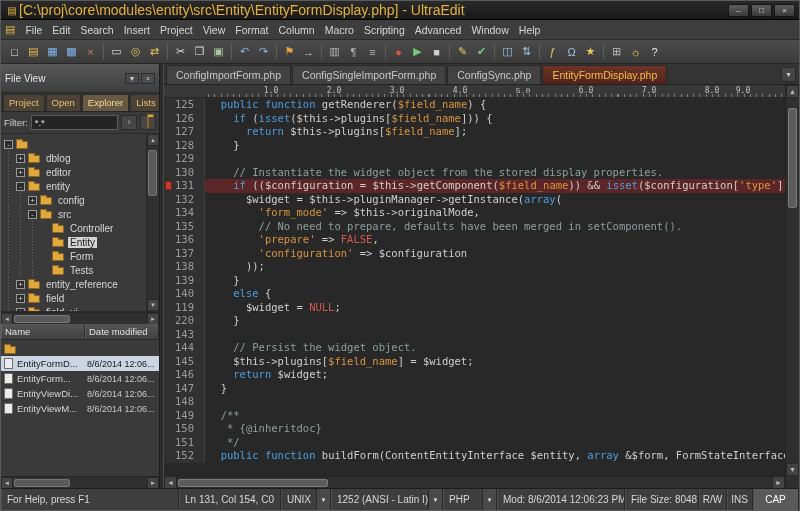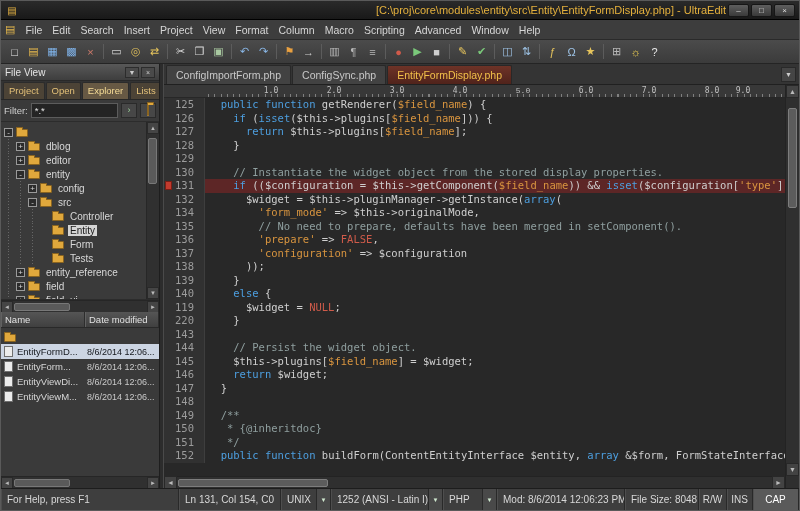--- a/index.html
+++ b/index.html
@@ -3,40 +3,40 @@
 <meta charset="utf-8">
 <style>
   *{margin:0;padding:0;box-sizing:border-box}
   html,body{width:800px;height:511px;overflow:hidden;background:#111}
   body{font-family:"Liberation Sans",sans-serif}
   .window{position:relative;width:800px;height:511px;background:#2f2f2f;border:1px solid #5a5a5a;display:flex;flex-direction:column;overflow:hidden}
 
   
   .titlebar{height:19px;flex:0 0 19px;background:linear-gradient(#2a2a2a,#191919);display:flex;align-items:center;padding:0 4px;border-bottom:1px solid #000}
   .app-icon{width:14px;color:#e3b042;font-size:10px;text-align:center}
-  .title-text{flex:1;text-align:right;color:#e5b13d;font-size:11px;white-space:nowrap;overflow:hidden}
+  .title-text{flex:1;text-align:left;color:#e5b13d;font-size:14px;white-space:nowrap;overflow:hidden}
   .win-btn{width:21px;height:13px;margin-left:2px;background:linear-gradient(#5e5e5e,#3a3a3a);border:1px solid #161616;color:#ddd;font-size:8px;line-height:11px;text-align:center;border-radius:2px}
 
   
   .menubar{height:20px;flex:0 0 20px;background:#3d3d3d;display:flex;align-items:center;padding:0 4px;border-bottom:1px solid #2a2a2a}
   .menu-doc-icon{color:#e0b44c;font-size:11px;margin-right:5px}
   .menu-item{color:#d6d6d6;font-size:10.5px;padding:2px 5px;white-space:nowrap}
 
   
   .toolbar{height:24px;flex:0 0 24px;background:linear-gradient(#4b4b4b,#3b3b3b);display:flex;align-items:center;padding:0 4px;border-bottom:1px solid #242424}
   .tb-icon{width:19px;height:19px;display:flex;align-items:center;justify-content:center;font-size:11px;border-radius:2px}
   .tb-sep{width:1px;height:15px;background:#292929;border-right:1px solid #5c5c5c;margin:0 3px}
 
   
   .main{flex:1;display:flex;min-height:0}
   .splitter{flex:0 0 5px;background:#2c2c2c;border-left:1px solid #1e1e1e;border-right:1px solid #4a4a4a}
 
   
   .sidebar{flex:0 0 158px;width:158px;background:#3a3a3a;display:flex;flex-direction:column;min-height:0}
-  .sb-header{height:16px;flex:0 0 16px;background:linear-gradient(#585858,#3e3e3e);display:flex;align-items:center;padding:8px 4px;border-bottom:1px solid #292929}
+  .sb-header{height:16px;flex:0 0 16px;background:linear-gradient(#585858,#3e3e3e);display:flex;align-items:center;padding:14px 4px;border-bottom:1px solid #292929}
   .sb-title{flex:1;font-size:10px;color:#e4e4e4}
   .sb-hbtn{width:14px;height:11px;font-size:7px;color:#ccc;text-align:center;line-height:10px;background:#4a4a4a;border:1px solid #2c2c2c;margin-left:2px}
   .sb-tabs{height:19px;flex:0 0 19px;display:flex;align-items:flex-end;background:#333;padding:2px 2px 0;border-bottom:1px solid #262626;gap:1px}
   .sb-tab{padding:2px 5px 3px;font-size:9.5px;color:#e3c078;background:#4c4336;border:1px solid #2b2b2b;border-bottom:none;border-radius:2px 2px 0 0;white-space:nowrap}
   .sb-tab.active{background:#675944;color:#f6dc96}
   .filter-row{height:22px;flex:0 0 22px;display:flex;align-items:center;padding:0 3px;gap:3px;border-bottom:1px solid #2c2c2c}
   .filter-label{font-size:9.5px;color:#cfcfcf}
   .filter-input{flex:1;min-width:0;height:15px;background:#242424;border:1px solid #5c5c5c;color:#e2e2e2;font-size:9.5px;padding:0 3px;font-family:"Liberation Sans",sans-serif}
   .filter-btn{width:16px;height:15px;flex:0 0 16px;background:#474747;border:1px solid #2a2a2a;color:#9cd49c;font-size:9px;line-height:13px;text-align:center}
   .filter-btn .folder-icon{margin:2px auto 0}
@@ -344,20 +344,21 @@
         <div class="mini-btn">►</div>
       </div>
     </div>
 
     <div class="splitter"></div>
 
     <div class="editor">
       <div class="tabbar">
         <div class="tabs-holder">
             <div class="etab">ConfigImportForm.php</div>
+            <div class="etab">ConfigSingleImportForm.php</div>
             <div class="etab">ConfigSync.php</div>
             <div class="etab active">EntityFormDisplay.php</div>
           </div>
         <div class="tab-list-btn">▼</div>
       </div>
       <div class="editor-body">
         <div class="edit-left">
           <div class="ruler">
               <span class="ruler-mark" style="left: 107px;">1.0</span>
               <span class="ruler-mark" style="left: 170px;">2.0</span>

